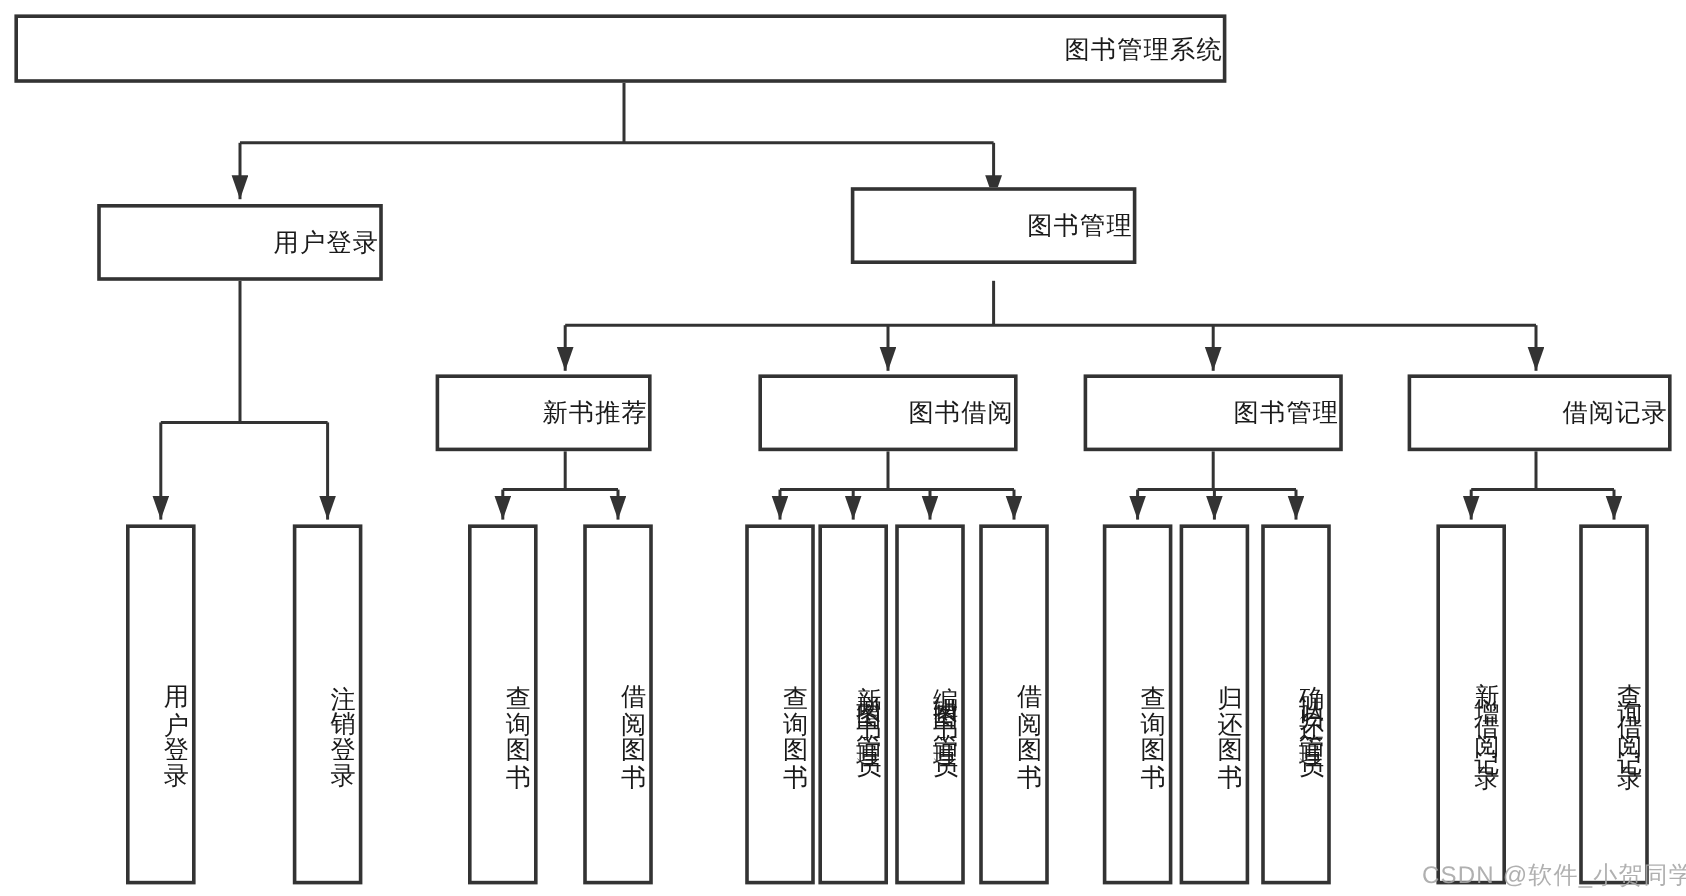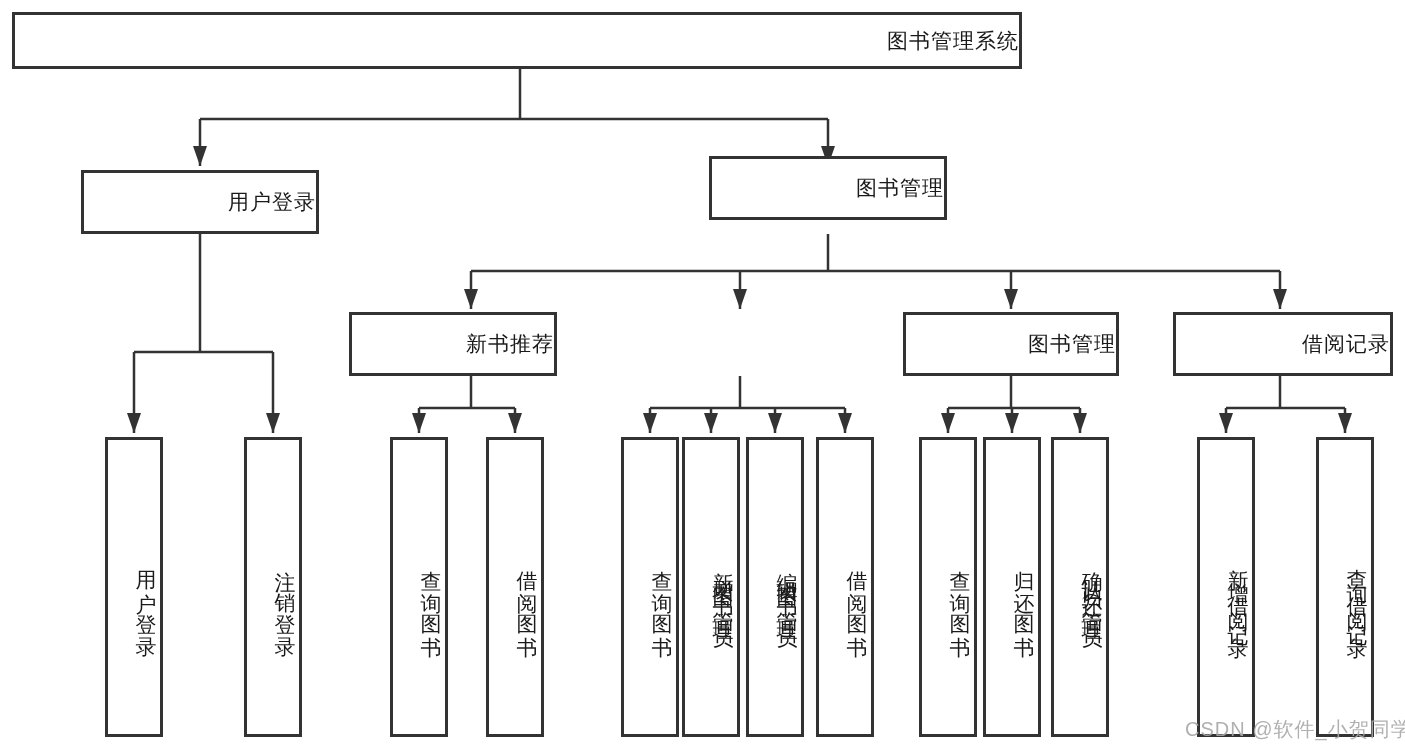--- a/index.html
+++ b/index.html
@@ -108,22 +108,25 @@
     <span>图书管理系统</span>
   </div>
 
   <div class="box" style="left:81px; top:170px; width:238px; height:64px">
     <span>用户登录</span>
   </div>
   <div class="box" style="left:709px; top:156px; width:238px; height:64px">
     <span>图书管理</span>
   </div>
 
-  <div class="box" style="left:349px; top:312px; width:208px; height:64px">
+  <div class="box" style="left:363px; top:312px; width:180px; height:64px">
     <span>新书推荐</span>
+  </div>
+  <div class="box" style="left:632px; top:312px; width:216px; height:64px">
+    <span>图书借阅</span>
   </div>
   <div class="box" style="left:903px; top:312px; width:216px; height:64px">
     <span>图书管理</span>
   </div>
   <div class="box" style="left:1173px; top:312px; width:220px; height:64px">
     <span>借阅记录</span>
   </div>
 
   <div class="box" style="left:105px; top:437px; width:58px; height:300px">
     <span class="vtext sp22">用户登录</span>

